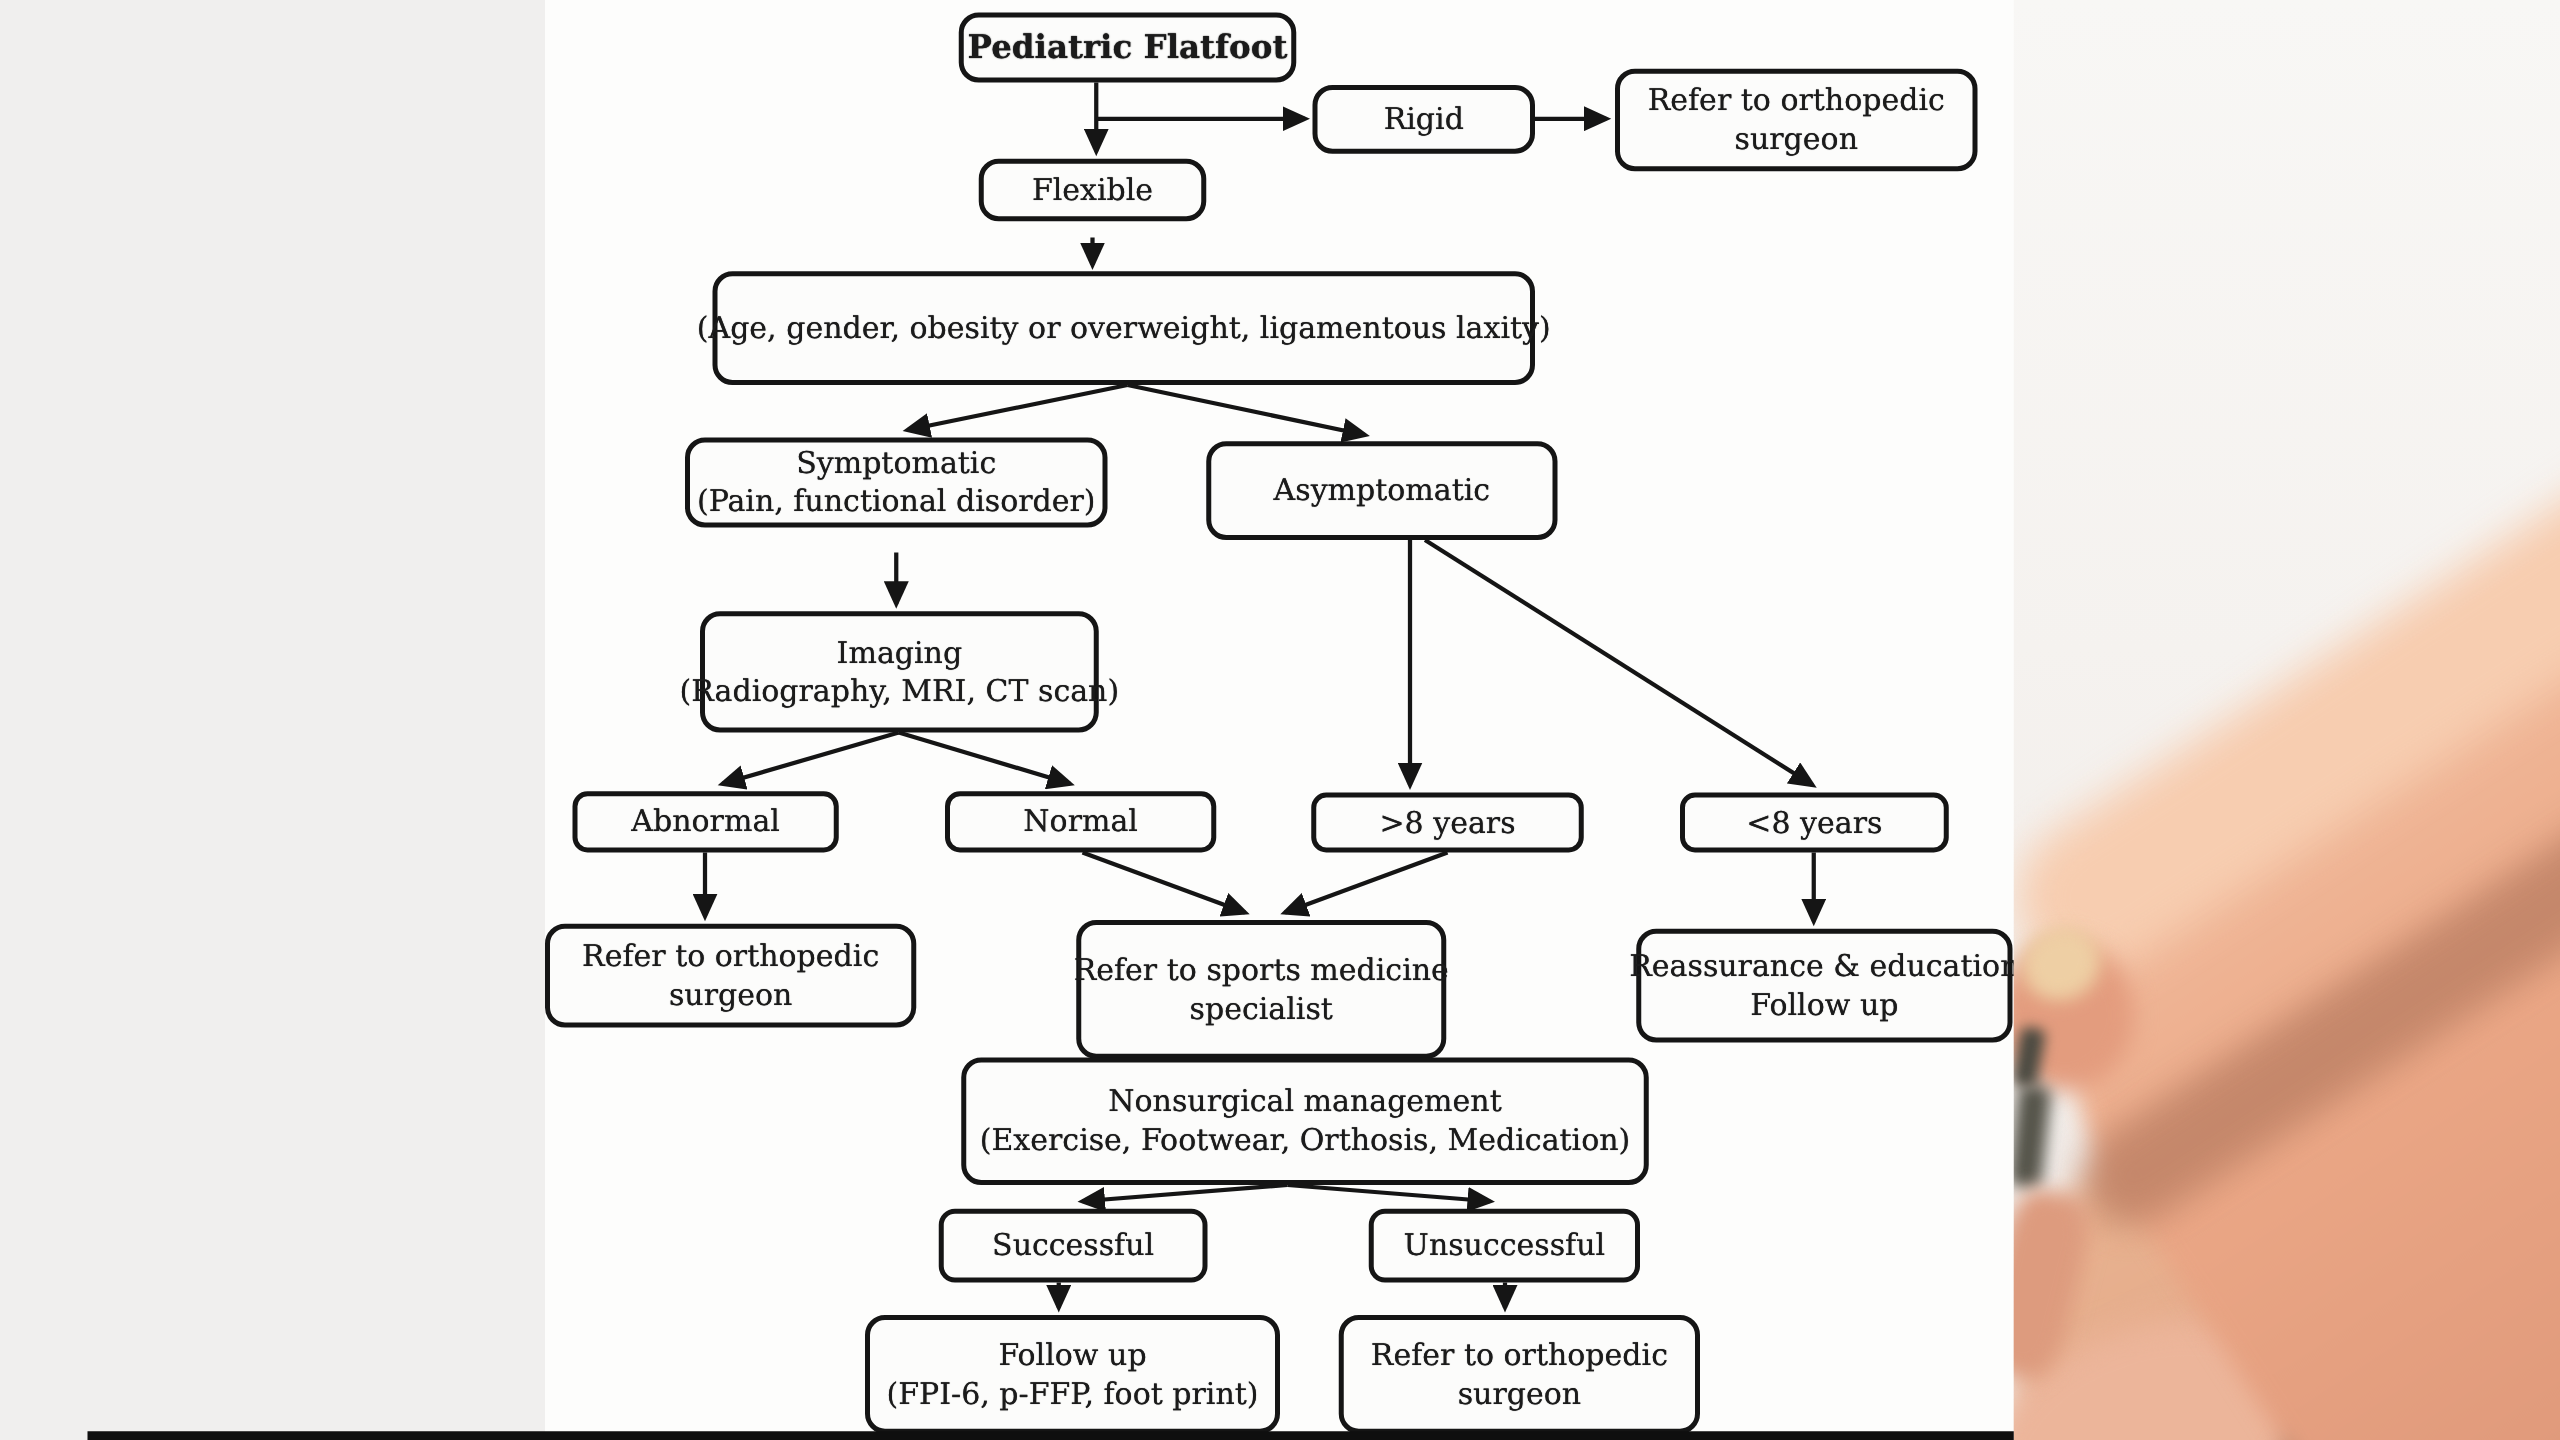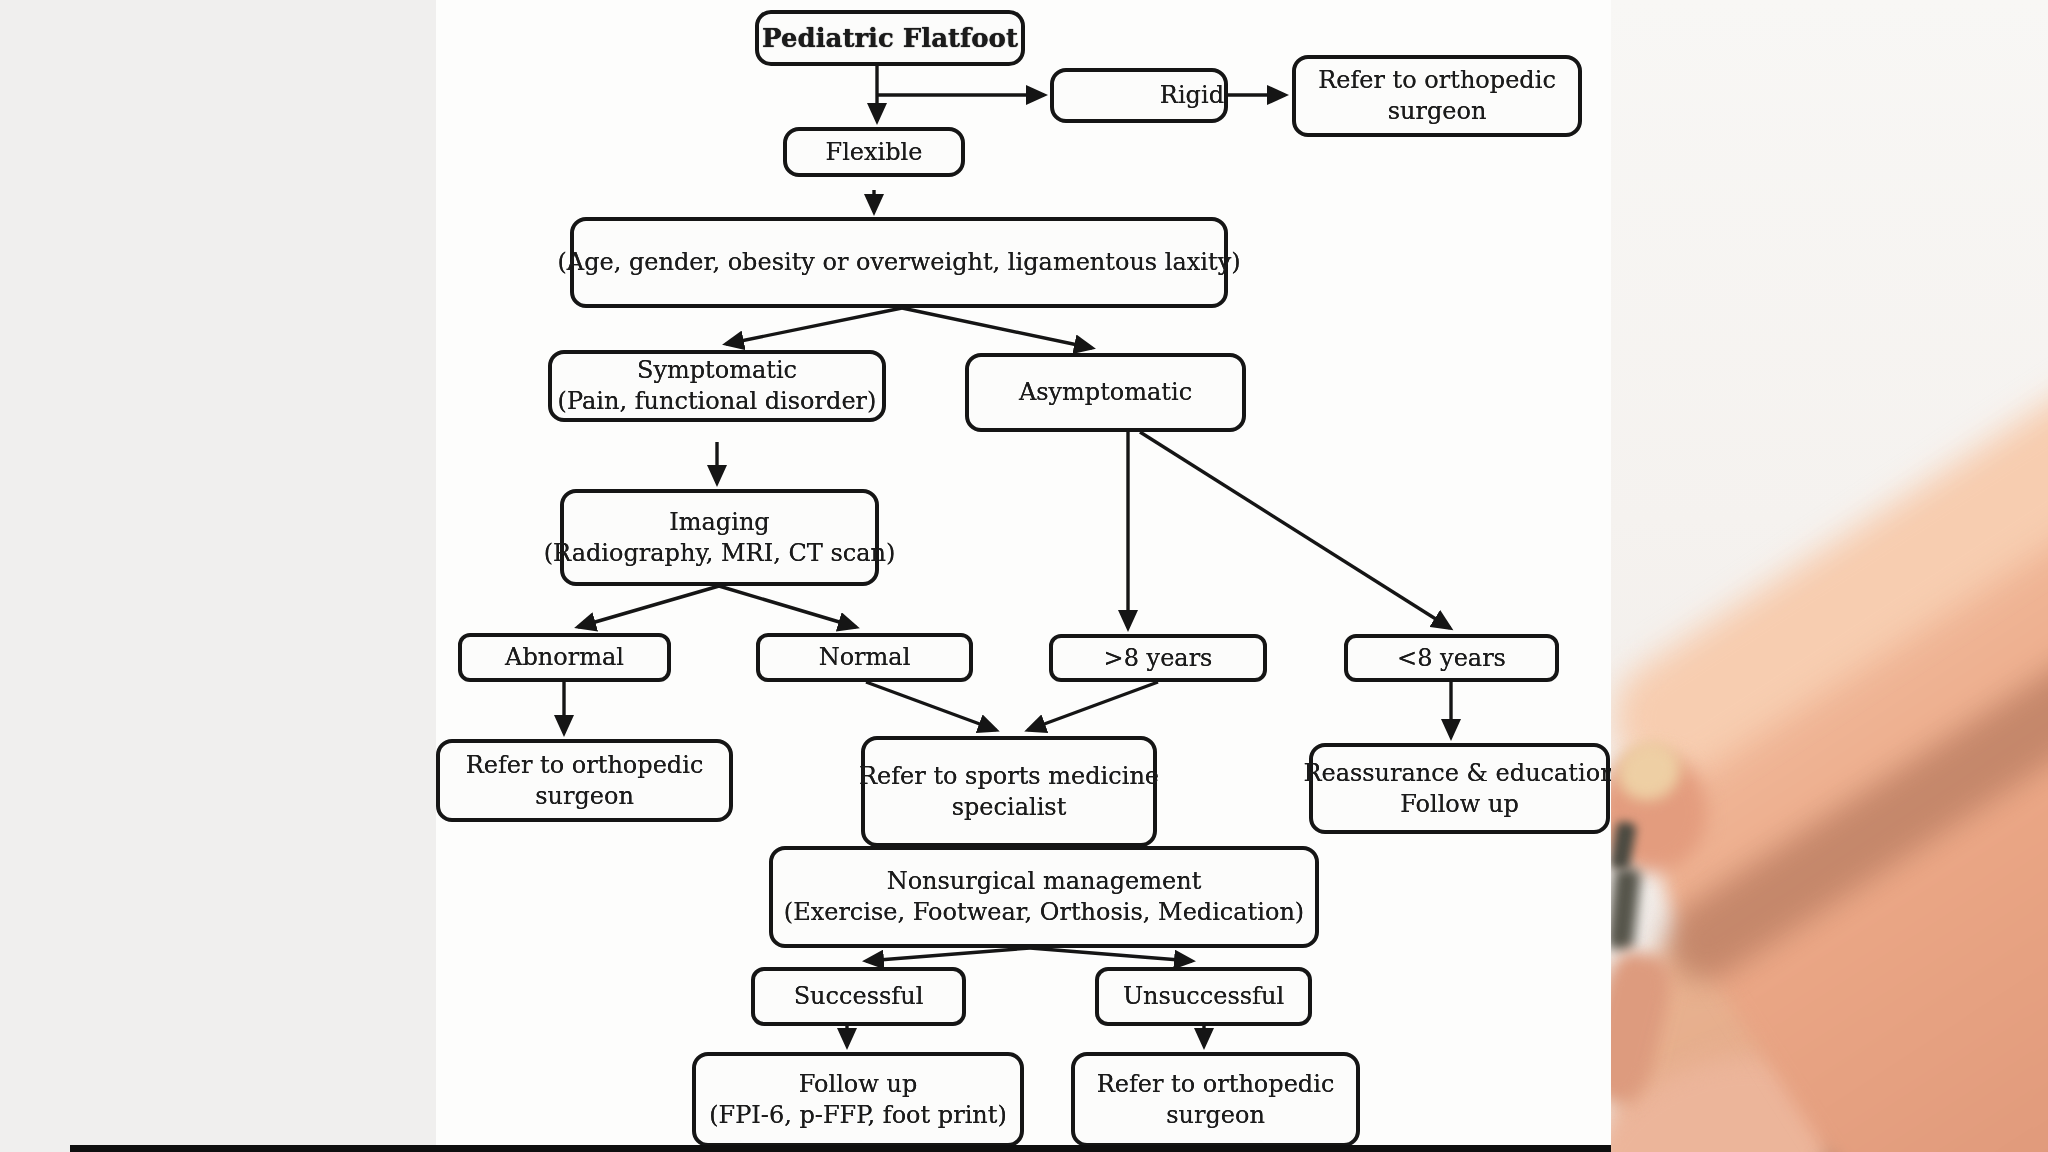--- a/index.html
+++ b/index.html
@@ -5,21 +5,21 @@
   html,body{margin:0;padding:0;background:#e9e8e7;}
   .stage{position:relative;width:2048px;height:1152px;overflow:hidden;
          background:#f0efee;font-family:"DejaVu Serif","Liberation Serif",serif;}
   .paper{position:absolute;left:436px;top:0;width:1176px;height:1152px;background:#fdfdfc;}
   .edges{position:absolute;left:0;top:0;width:2048px;height:1152px;pointer-events:none;}
   .node{position:absolute;box-sizing:border-box;background:#fcfcfb;border:4px solid #151515;
         border-radius:16px;display:flex;flex-direction:column;justify-content:center;align-items:center;
         text-align:center;color:#1b1b1b;font-size:24px;line-height:31px;white-space:nowrap;
         text-shadow:0 0 0.6px #222;}
   .node span{display:block;}
-  .node.title{font-weight:bold;font-size:26px;text-shadow:0 0 1px #000;}
+  .node.title{font-weight:bold;font-size:26px;text-shadow:0 0 1px #000;margin-left:12px;}
   
   .photo{position:absolute;left:1611px;top:0;width:437px;height:1152px;overflow:hidden;
          background:linear-gradient(180deg,#f8f7f5 0%,#f5f2ef 45%,#efe9e4 100%);}
   .photo div{position:absolute;}
   .finger-lower{left:-60px;top:1000px;width:900px;height:600px;transform:rotate(-28deg);transform-origin:top left;
          background:linear-gradient(180deg,#eab491,#d6947b);border-radius:180px;filter:blur(12px);}
   .dark-band{left:150px;top:1090px;width:760px;height:180px;transform:rotate(-35deg);transform-origin:top left;
          background:linear-gradient(90deg,#6a4f3f,#372e27 70%);border-radius:90px;filter:blur(14px);}
   .corner-skin{left:-30px;top:1062px;width:270px;height:170px;transform:rotate(-20deg);
          background:#ecb59a;border-radius:50%;filter:blur(12px);}
@@ -74,21 +74,21 @@
       <path d="M1030 948 L1192 961" marker-end="url(#ah)"></path>
       <path d="M847 1026 V1046" marker-end="url(#ah)"></path>
       <path d="M1204 1026 V1046" marker-end="url(#ah)"></path>
     </g>
   </svg>
 
   <div class="node title" style="left:755px;top:10px;width:270px;height:56px;">
     <span>Pediatric Flatfoot</span>
   </div>
 
-  <div class="node" style="left:1050px;top:68px;width:178px;height:55px;align-items:flex-end;">
+  <div class="node" style="left:1050px;top:68px;width:178px;height:55px;">
     <span>Rigid</span>
   </div>
 
   <div class="node" style="left:1292px;top:55px;width:290px;height:82px;">
     <span>Refer to orthopedic</span>
     <span>surgeon</span>
   </div>
 
   <div class="node" style="left:783px;top:127px;width:182px;height:50px;">
     <span>Flexible</span>

